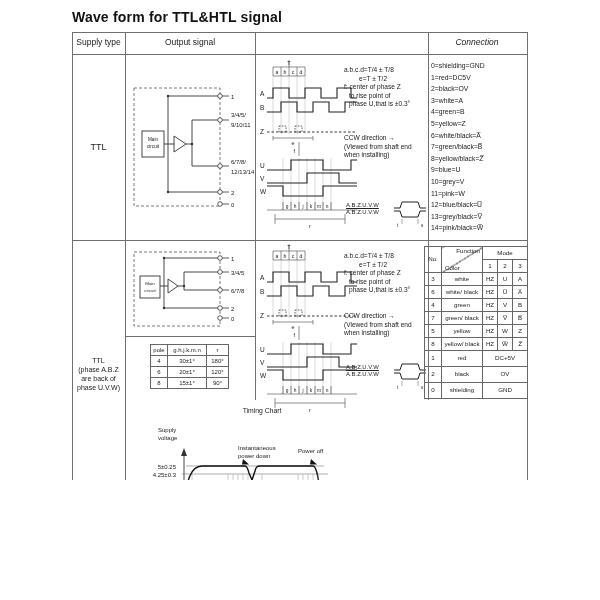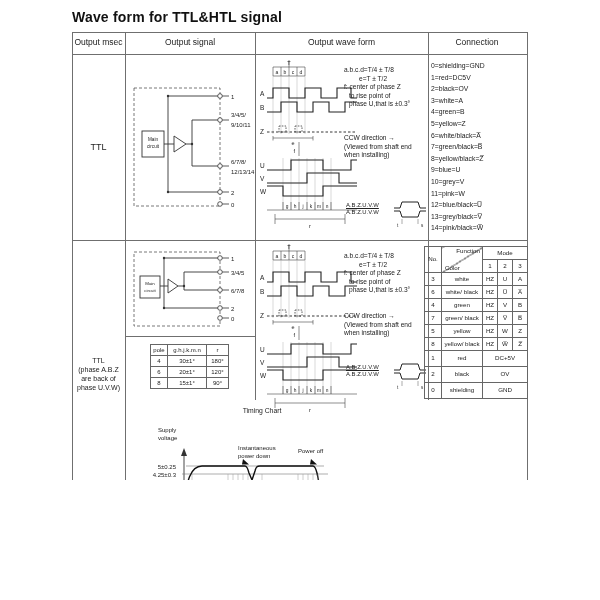--- a/index.html
+++ b/index.html
@@ -42,24 +42,23 @@
   <div class="title">Wave form for TTL&amp;HTL signal</div>
 
   <div class="frame"></div>
   <div class="hline" style="left:72px;top:54px;width:456px;height:1px;"></div>
   <div class="hline" style="left:72px;top:240px;width:456px;height:1px;"></div>
   <div class="hline" style="left:125px;top:336px;width:130px;height:1px;"></div>
   <div class="vline" style="left:125px;top:32px;width:1px;height:560px;"></div>
   <div class="vline" style="left:255px;top:32px;width:1px;height:368px;"></div>
   <div class="vline" style="left:428px;top:32px;width:1px;height:368px;"></div>
 
-  <div class="hcell" style="left:72px;width:53px;">Output msec</div>
+  <div class="hcell" style="left:72px;width:53px;">Supply type</div>
   <div class="hcell" style="left:125px;width:130px;">Output signal</div>
-  <div class="hcell" style="left:255px;width:173px;">Output wave form</div>
-  <div class="hcell" style="left:428px;width:98px;">Connection</div>
+  <div class="hcell" style="left:428px;width:98px;font-style:italic;">Connection</div>
 
   <div class="celltext" style="left:72px;top:142px;width:53px;font-size:9px;">TTL</div>
 
   <svg style="left:128px;top:76px;" width="125" height="152" viewBox="0 0 125 152">
     <g fill="none" stroke="#555" stroke-width="0.8" stroke-dasharray="3,2">
       <rect x="6" y="12" width="86" height="118"></rect>
     </g>
     <g fill="none" stroke="#333" stroke-width="0.9">
       <path d="M40,20 L92,20 M40,20 L40,116 M40,116 L92,116 M36,68 L46,68 M58,68 L64,68 M64,68 L64,44 L92,44 M64,68 L64,90 L92,90"></path>
     </g>

